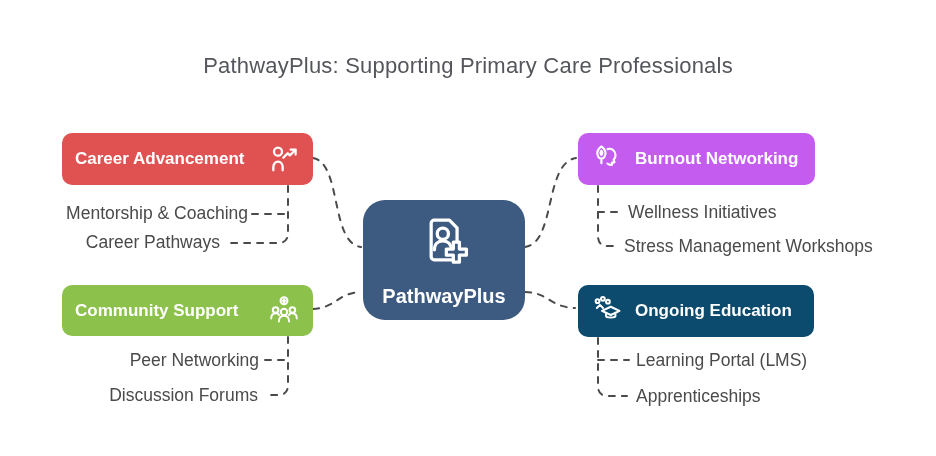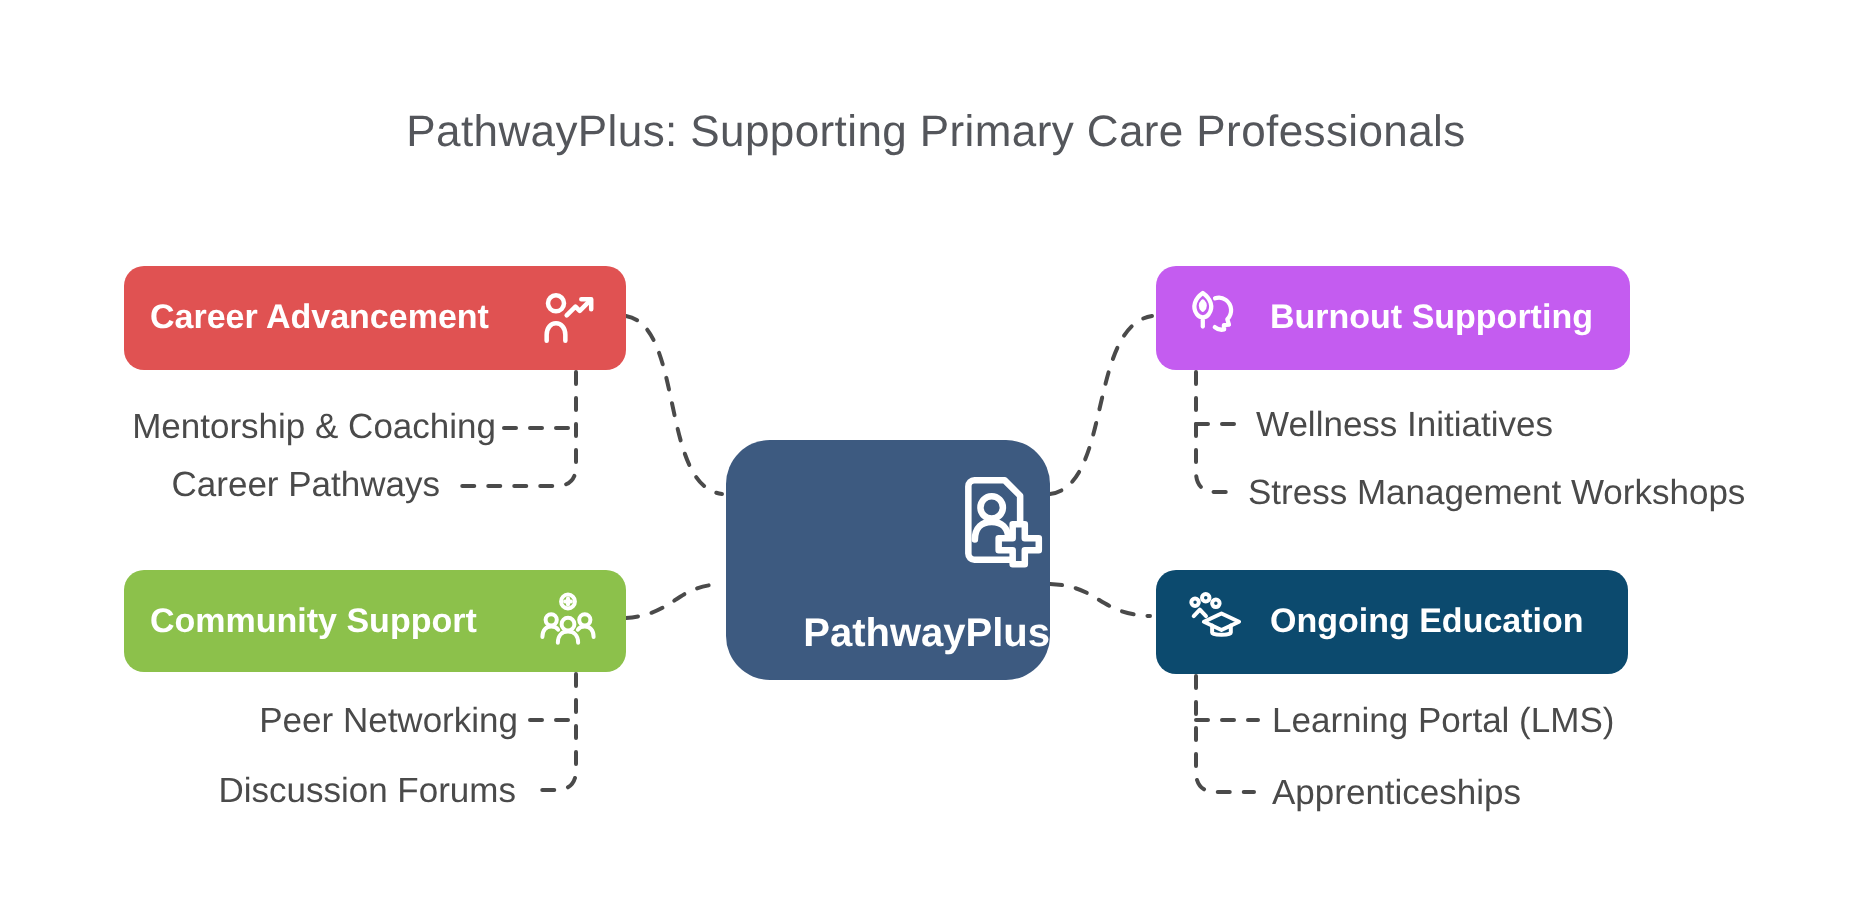--- a/index.html
+++ b/index.html
@@ -14,22 +14,22 @@
   svg.connectors{position:absolute;left:0;top:0;width:936px;height:456px;}
   .node{
     position:absolute;display:flex;align-items:center;box-sizing:border-box;
     color:#fff;font-size:17px;font-weight:600;border-radius:10px;
     padding:0 13px;white-space:nowrap;
   }
   .node.space{justify-content:space-between;}
   .node.lead{gap:12px;}
   .node .icon{display:flex;align-items:center;}
   .center-node{
-    position:absolute;left:363px;top:220px;width:162px;height:120px;
-    border-radius:22px;display:flex;flex-direction:column;align-items:flex-end;
+    position:absolute;left:363px;top:200px;width:162px;height:120px;
+    border-radius:22px;display:flex;flex-direction:column;align-items:center;
     justify-content:center;gap:12px;color:#fff;font-size:20px;font-weight:600;
   }
   .leaf{
     position:absolute;font-size:17.5px;color:#4a4a4a;white-space:nowrap;line-height:21px;
   }
   .leaf.r{text-align:right;}
   .n-career{left:62px;top:133px;width:251px;height:52px;}
   .n-burnout{left:578px;top:133px;width:237px;height:52px;}
   .n-community{left:62px;top:285px;width:251px;height:51px;}
   .n-education{left:578px;top:285px;width:236px;height:52px;}
@@ -90,21 +90,21 @@
 
   <div class="node n-burnout lead" style="background:#c45cf0;">
     <span class="icon">
       <svg viewBox="0 0 24 24" width="32" height="32" fill="none" stroke="#fff" stroke-width="1.6" stroke-linecap="round" stroke-linejoin="round">
         <path d="M7.8 2.6 C4.9 4.6 3.6 7.8 5.6 10.6 C6.7 12.1 9 12.1 10 10.6 C12 7.8 10.7 4.6 7.8 2.6 Z"></path>
         <path d="M7.8 5.8 C6.9 6.7 6.8 8 7.8 8.9 C8.8 8 8.7 6.7 7.8 5.8 Z"></path>
         <path d="M7.8 12.8 V15.2"></path>
         <path d="M12.4 4.6 C15.3 3.6 18.2 5.8 18.4 8.8 C18.5 10.3 18 11.5 17 12.5 L17.6 14.5 L15.7 14.7 L15.8 16.3 C14.4 16.6 13.3 16.3 12.3 15.4"></path>
       </svg>
     </span>
-    <span>Burnout Supporting</span>
+    <span>Burnout Networking</span>
   </div>
   <div class="leaf" style="left:628px;top:202px;">Wellness Initiatives</div>
   <div class="leaf" style="left:624px;top:236px;">Stress Management Workshops</div>
 
   <div class="node n-community space" style="background:#8cc14b;">
     <span>Community Support</span>
     <span class="icon">
       <svg viewBox="0 0 24 24" width="32" height="32" fill="none" stroke="#fff" stroke-width="1.5" stroke-linecap="round" stroke-linejoin="round">
         <circle cx="12" cy="4.3" r="2.6"></circle>
         <path d="M12 3.2 V5.4 M10.9 4.3 H13.1"></path>

